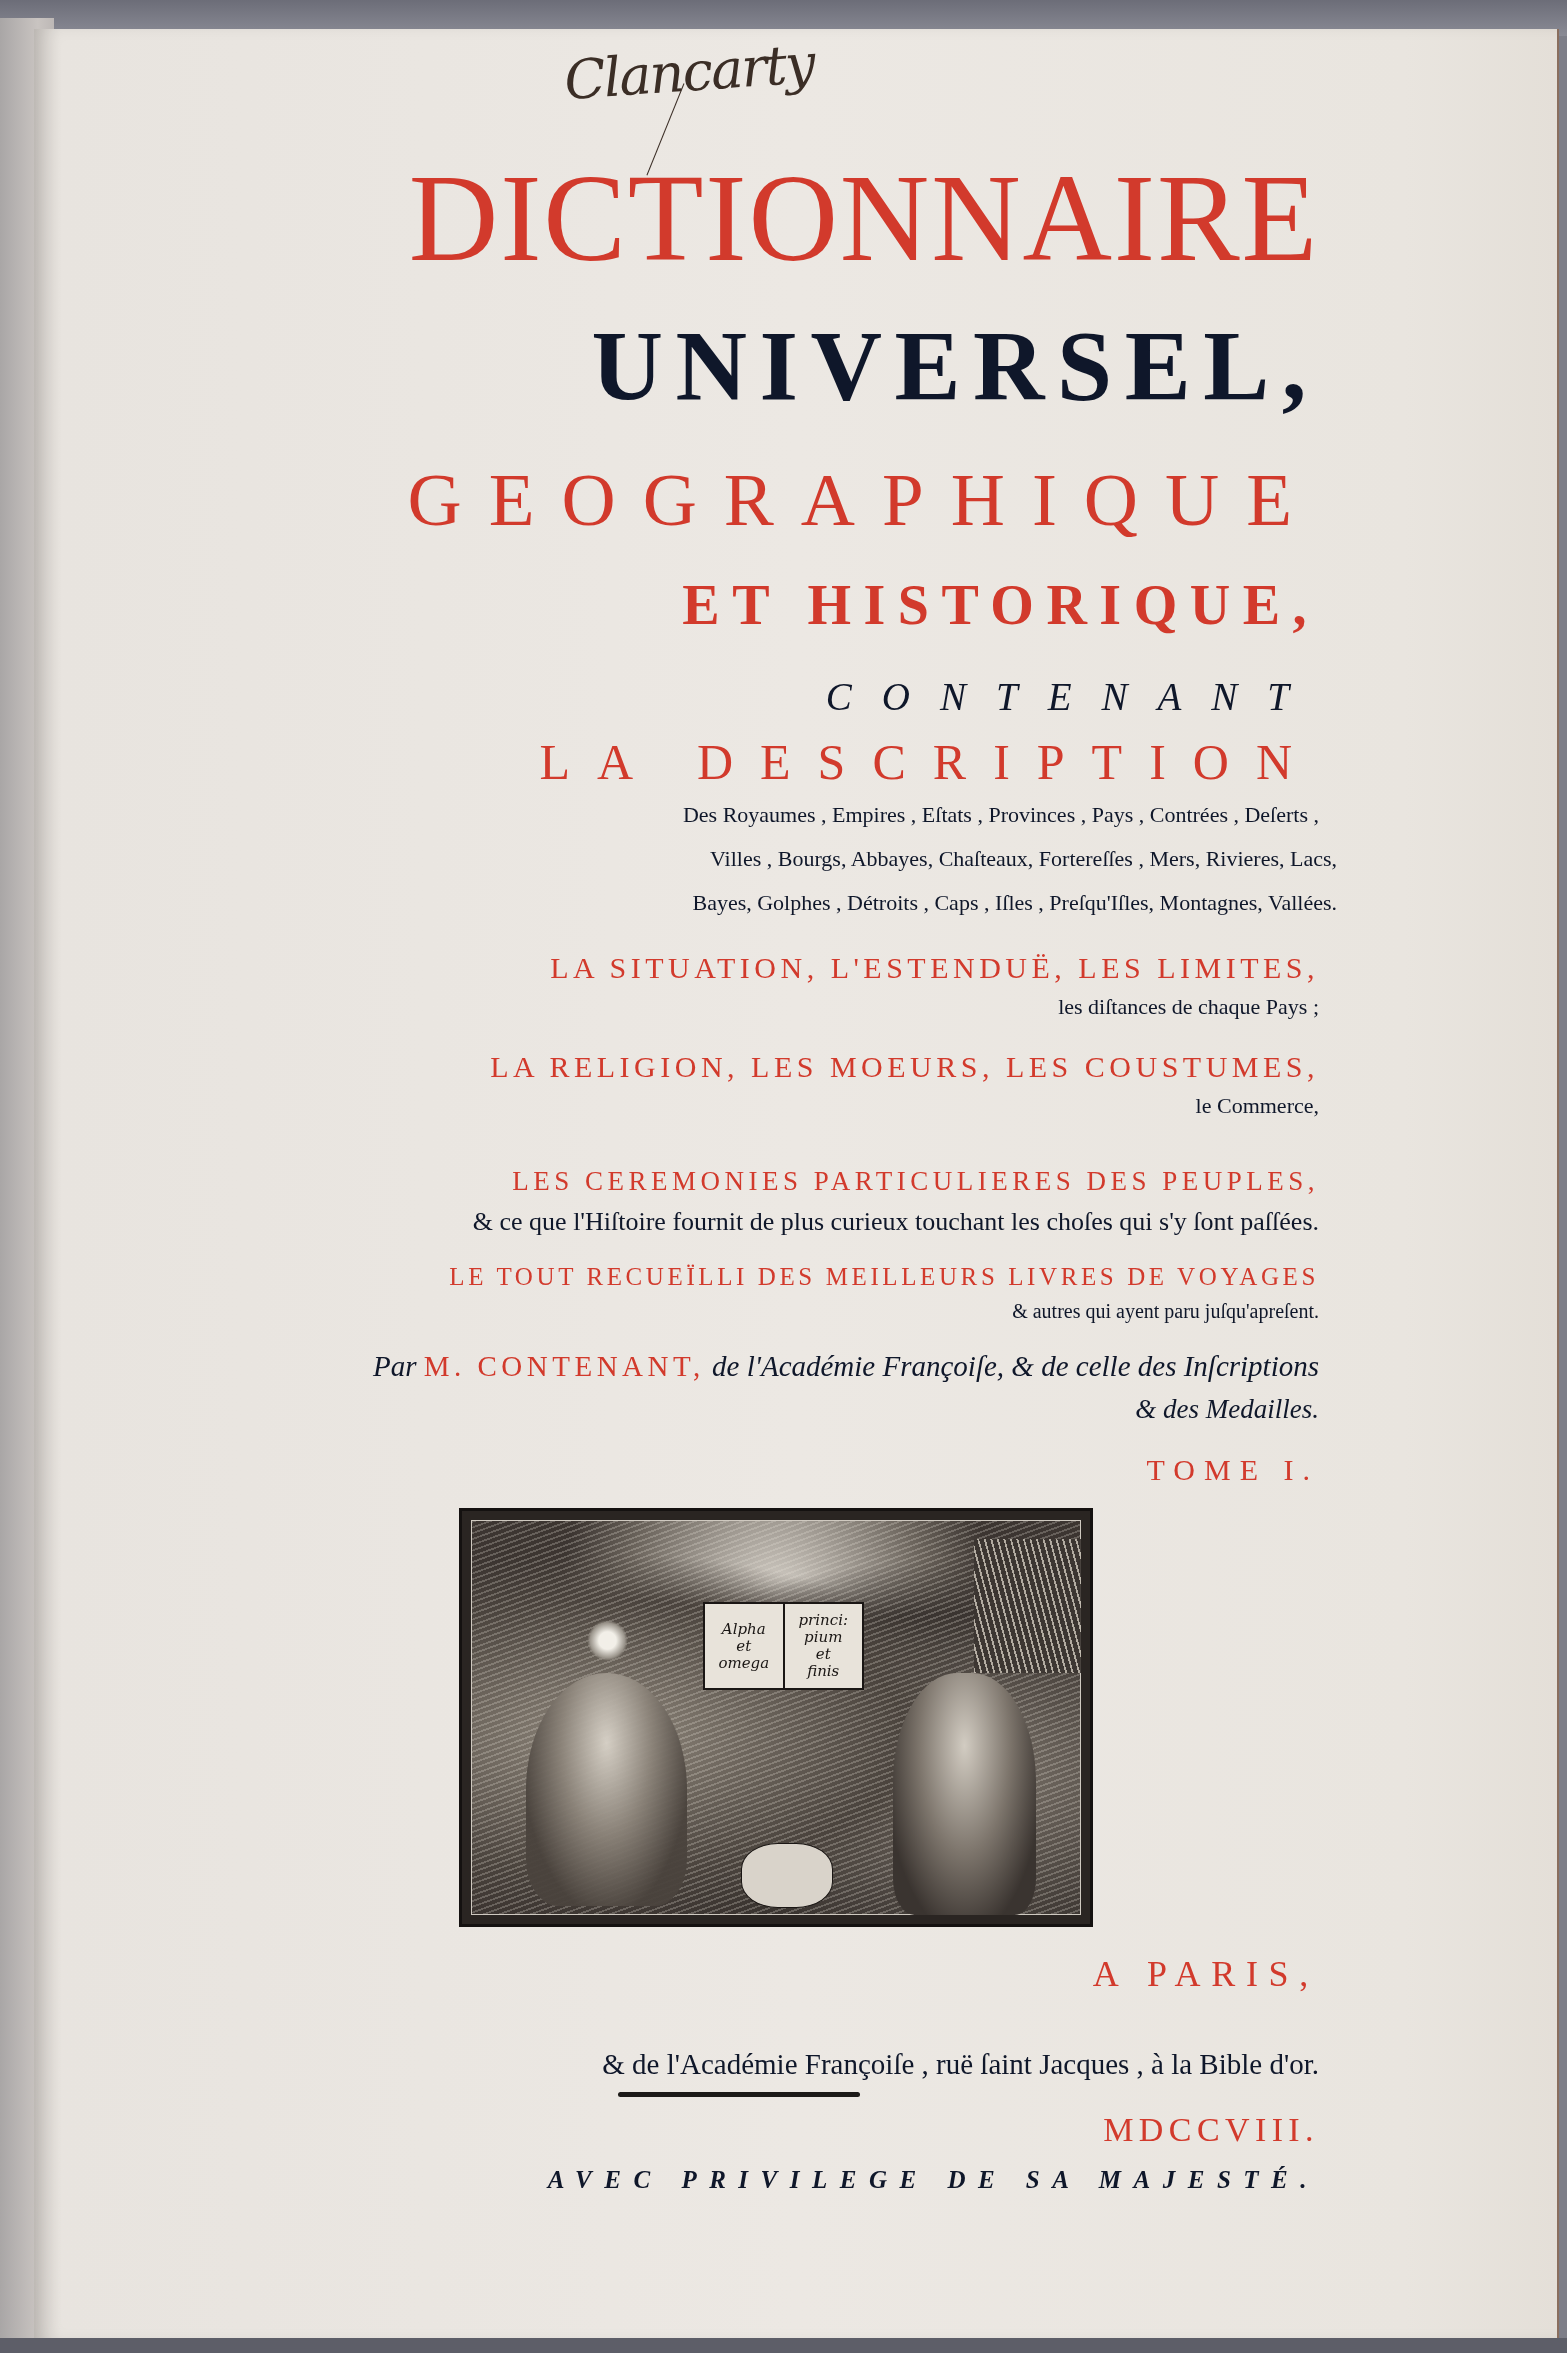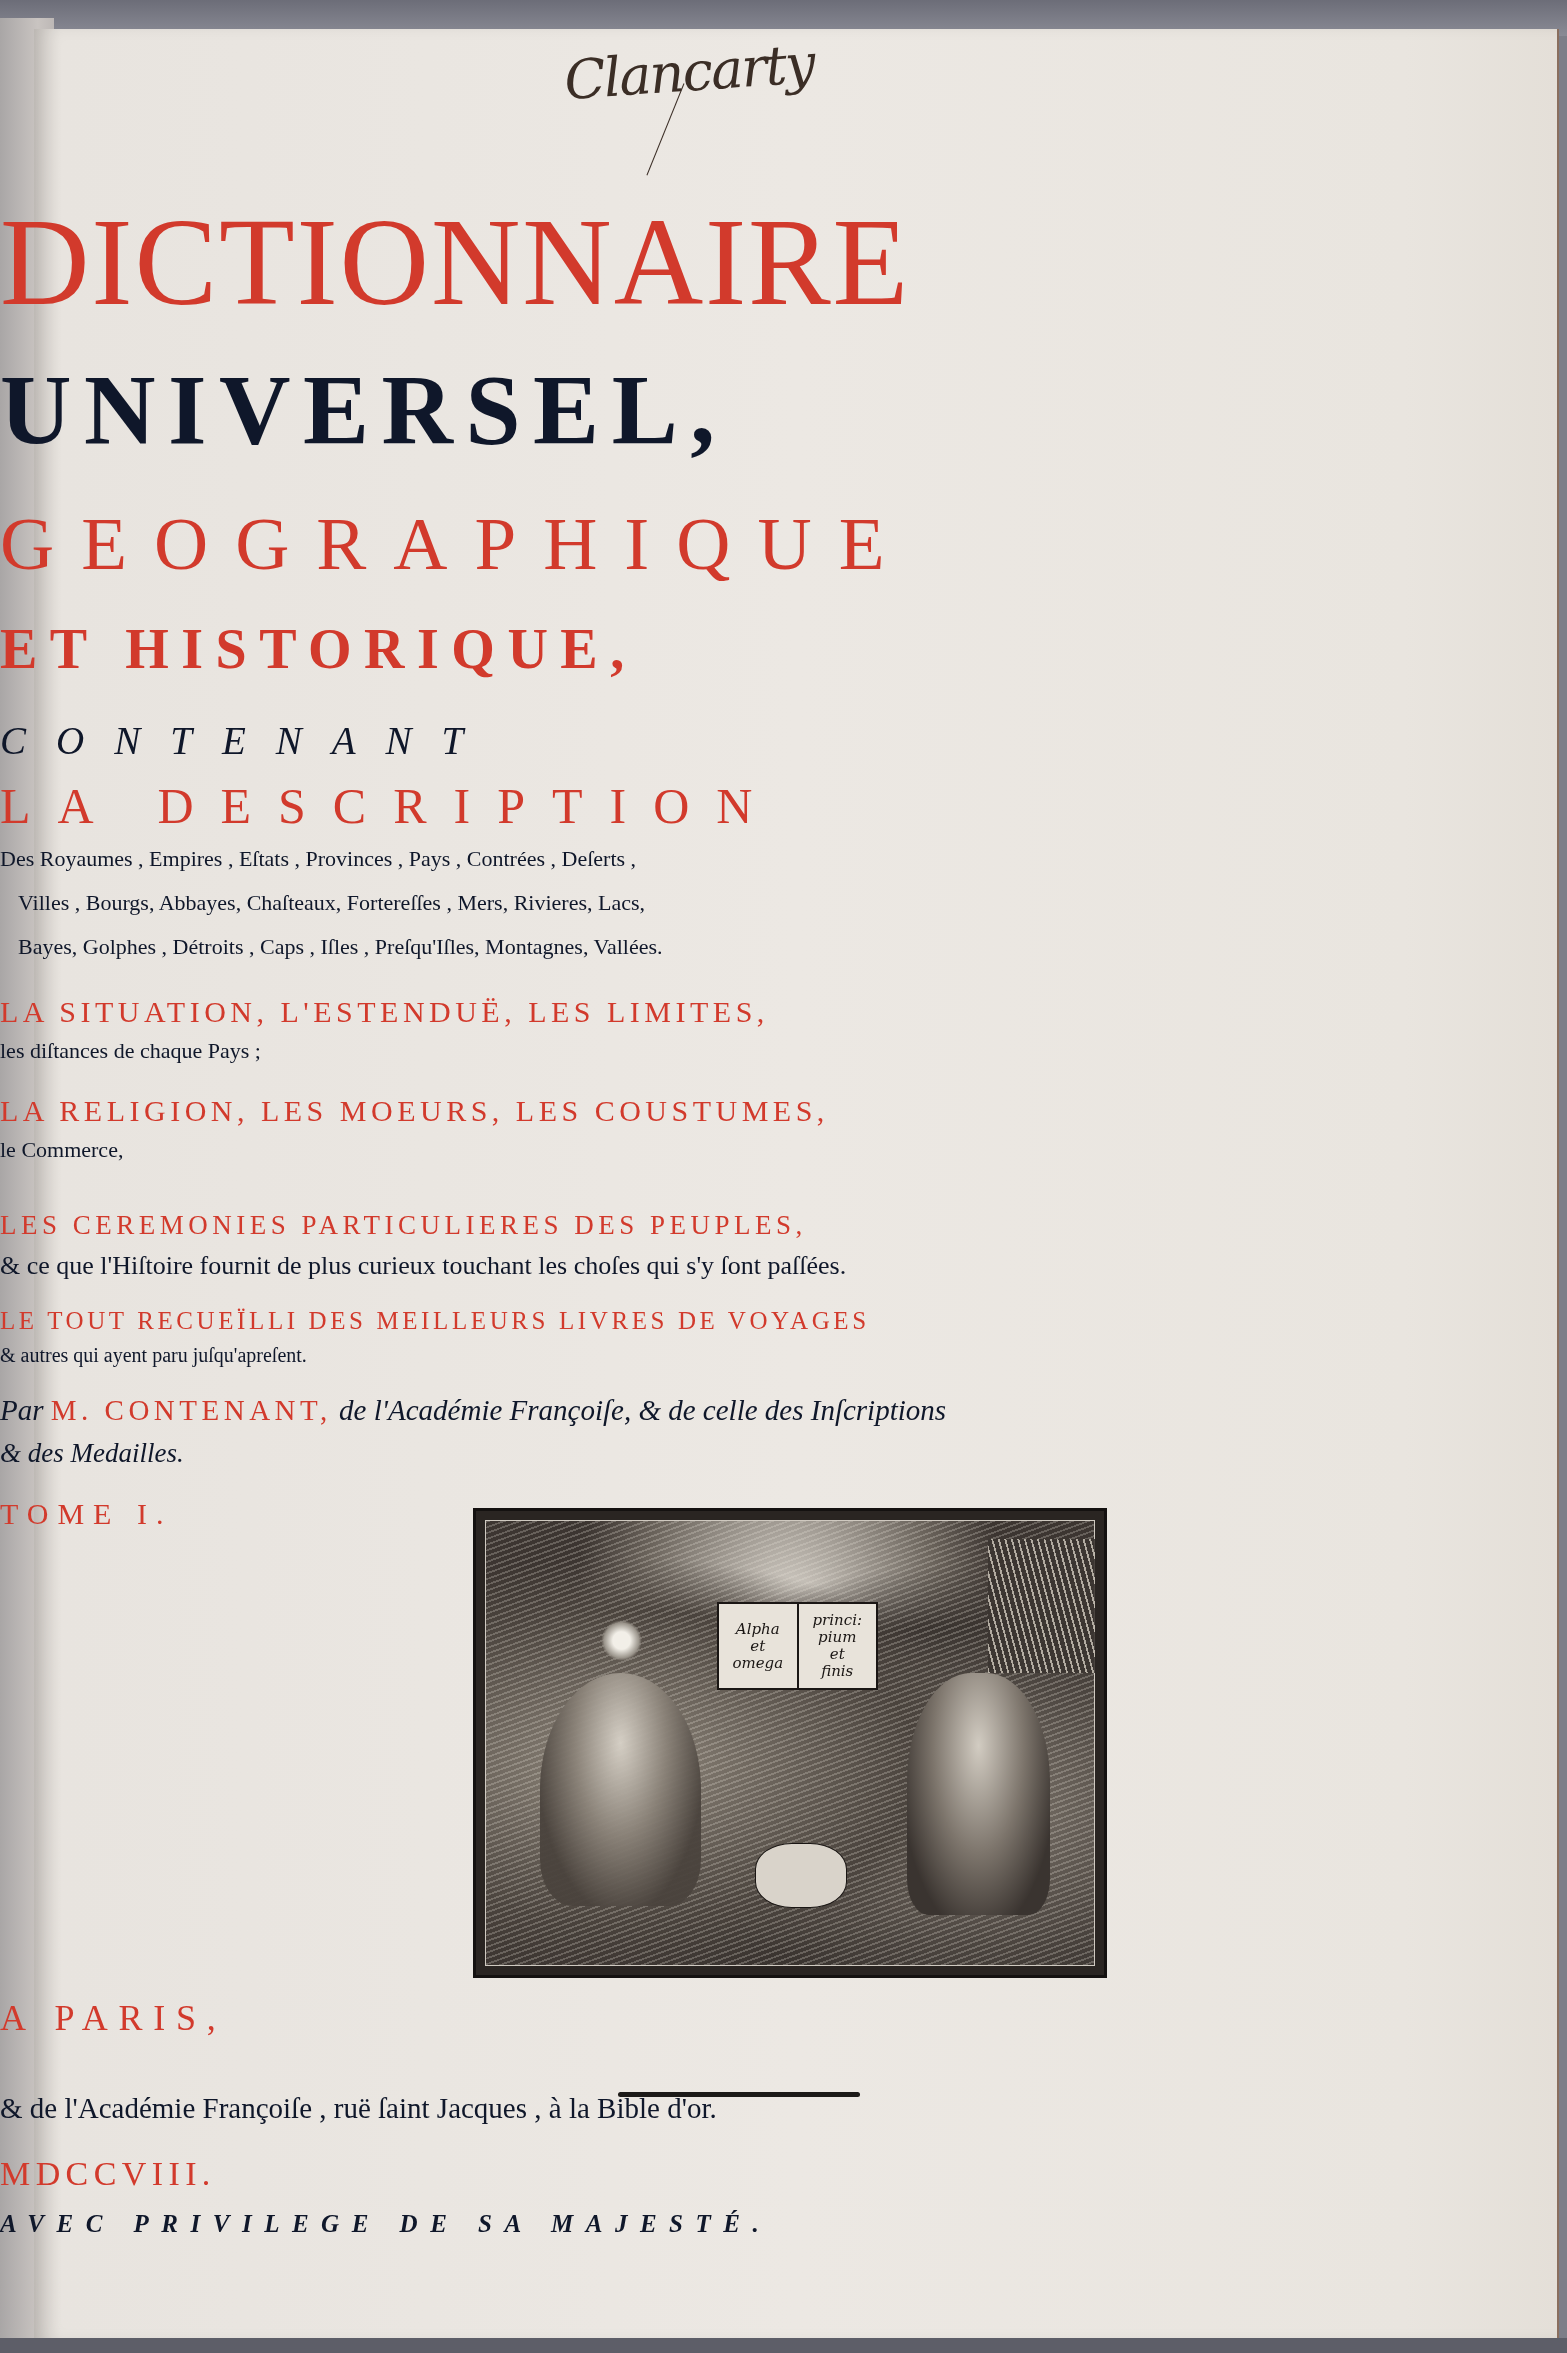--- a/index.html
+++ b/index.html
@@ -15,23 +15,22 @@
     background: linear-gradient(90deg, #a9a6a6 0%, #c9c4c1 70%, #bdb8b6 100%);
   }
   .page {
     position: absolute; left: 34px; top: 29px; width: 1523px; height: 2311px;
     background: linear-gradient(90deg, #d8d3ce 0px, #e8e4df 27px, #ece8e3 50%, #e9e5df 90%, #e4dfd8 100%);
     border-right: 2.7px solid #8a6e5e;
     box-shadow: inset 16px 0 22.4px -10.7px rgba(0,0,0,0.18);
   }
   .content { position: absolute; left: 0; top: 0; width: 1567px; height: 2354px; }
   .line {
-    position: absolute; left: 0; width: 1319px; text-align: left; white-space: nowrap;
+    position: absolute; left: 0; width: 1319px; text-align: right; white-space: nowrap;
     padding-left: 0;
-    margin-top: 44px;
   }
   .red { color: #d23a2c; }
   .black { color: #0f172a; }
   .signature {
     position: absolute; left: 564px; top: 38px; width: 322px;
     font-family: "DejaVu Serif", serif; font-style: italic; font-size: 54px;
     color: #3b2e26; transform: rotate(-4deg); letter-spacing: -1.8px;
   }
   .sig-flourish { position: absolute; left: 663px; top: 90px; width: 54px; height: 99px; border-left: 1.8px solid #3b2e26; transform: rotate(22deg); }
   .t-dictionnaire { top: 148px; font-size: 124px; letter-spacing: 1.8px; font-weight: normal; }
@@ -51,21 +50,21 @@
   .commerce { top: 1093px; }
   .ceremonies { top: 1166px; font-size: 27px; letter-spacing: 4.5px; }
   .histoire { top: 1207px; font-size: 26px; }
   .recueilli { top: 1263px; font-size: 25px; letter-spacing: 3.6px; }
   .autres { top: 1300px; font-size: 20px; }
   .par-line { top: 1350px; font-size: 29px; }
   .par-line .it { font-style: italic; }
   .medailles { top: 1394px; font-size: 27px; font-style: italic; }
   .tome { top: 1453px; font-size: 30px; letter-spacing: 9px; }
   .woodcut {
-    position: absolute; left: 473px; top: 1508px; width: 634px; height: 470px;
+    position: absolute; left: 459px; top: 1508px; width: 634px; height: 419px;
     background: #2a2522; border: 3.6px solid #141110; box-sizing: border-box;
   }
   .woodcut-inner {
     position: absolute; left: 9px; top: 9px; right: 9px; bottom: 9px;
     background:
       repeating-linear-gradient(160deg, rgba(230,225,215,0.25) 0px, rgba(230,225,215,0.25) 1.8px, transparent 1.8px, transparent 5.4px),
       radial-gradient(ellipse at 22% 55%, #8d857a 0%, #4a433d 45%, transparent 60%),
       radial-gradient(ellipse at 80% 65%, #7c746b 0%, #3a3430 45%, transparent 60%),
       radial-gradient(ellipse at 50% 20%, #d9d4cc 0%, #6a635b 35%, transparent 50%),
       #3c3531;

